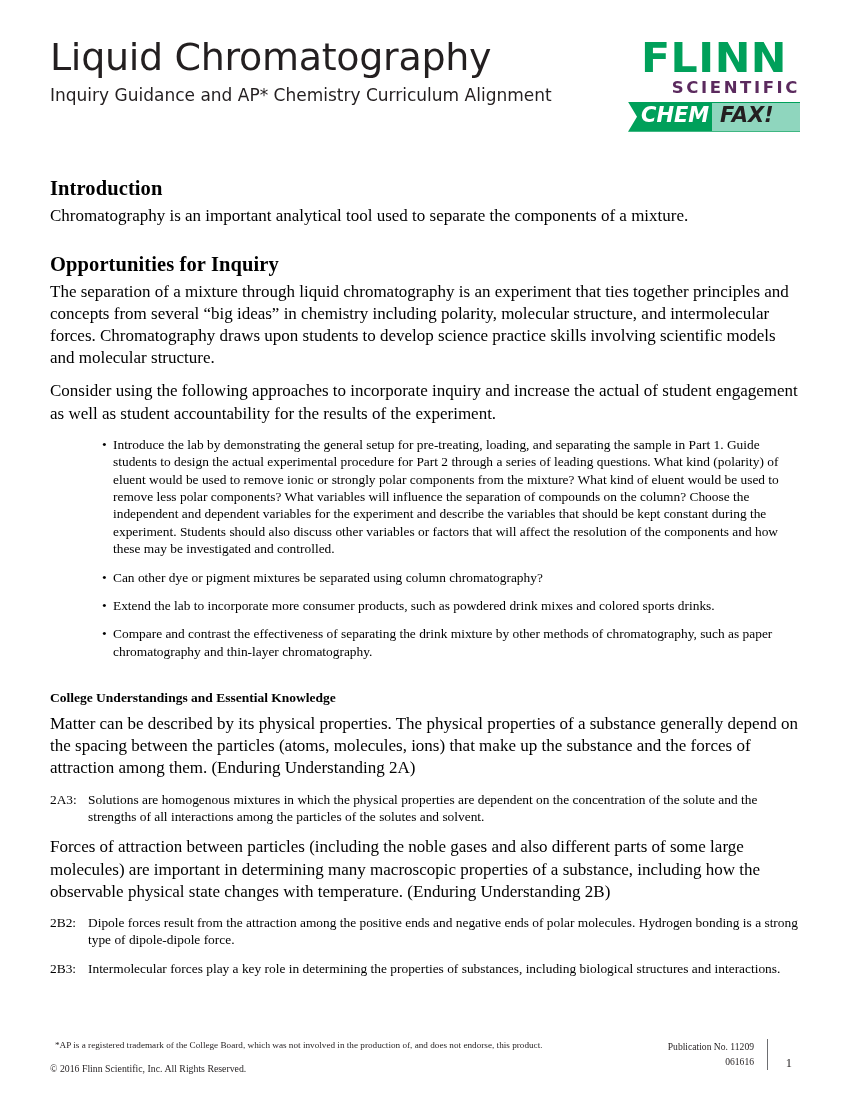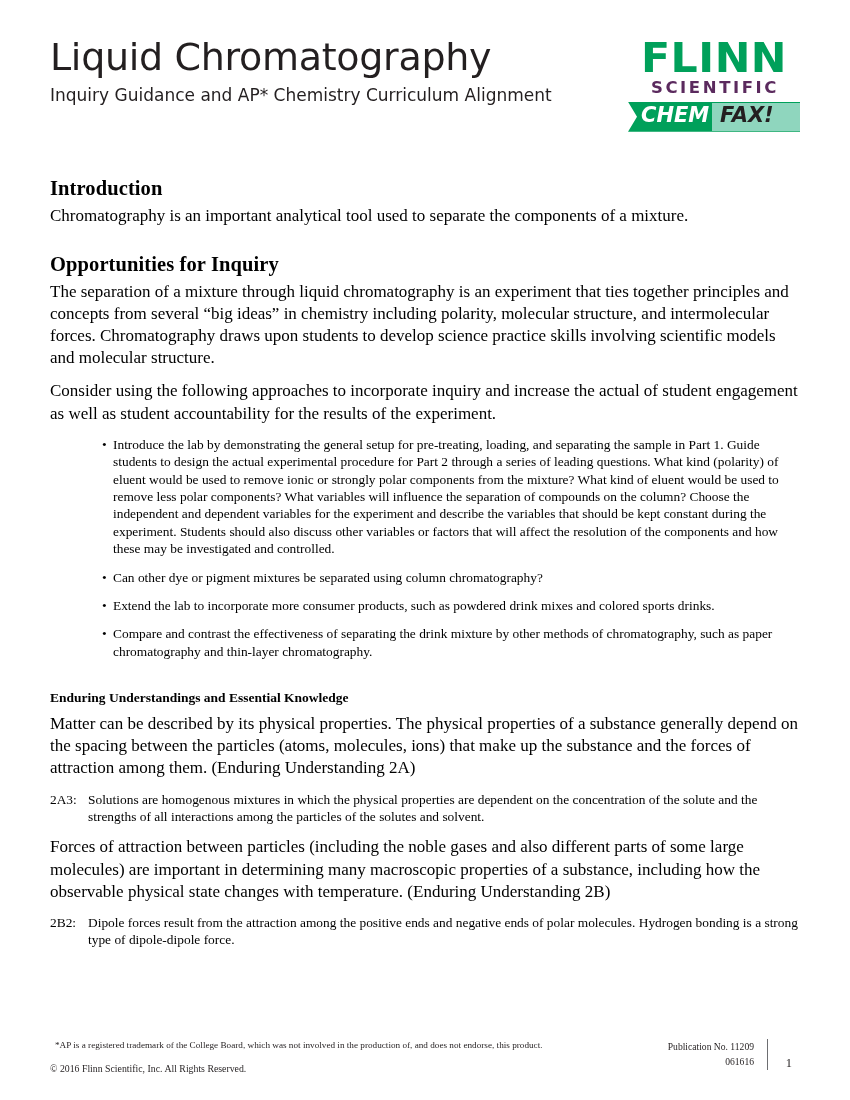--- a/index.html
+++ b/index.html
@@ -72,21 +72,21 @@
     line-height: 0.98;
     text-align: center;
     transform: scaleX(1.04);
   }
   .logo-scientific {
     font-family: "DejaVu Sans", sans-serif;
     font-size: 16.5px;
     font-weight: bold;
     letter-spacing: 2.6px;
     color: #5B2A5E;
-    text-align: center;
+    text-align: right;
     line-height: 1;
     margin-top: 2px;
     padding-left: 2px;
   }
   .logo-chemfax {
     position: relative;
     margin-top: 5px;
     height: 30px;
     width: 172px;
   }
@@ -306,36 +306,40 @@
         <span class="dot">•</span>
         <span class="txt">Extend the lab to incorporate more consumer products, such as powdered drink mixes and colored sports drinks.</span>
       </li>
       <li>
         <span class="dot">•</span>
         <span class="txt">Compare and contrast the effectiveness of separating the drink mixture by other methods of chromatography, such as paper chromatography and thin-layer chromatography.</span>
       </li>
     </ul>
 
     <div class="spacer-align"></div>
-    <h3 class="sub-h">Enduring Understandings and Essential Knowledge</h3>
+    <h3 class="sub-h">College Understandings and Essential Knowledge</h3>
 
     <p class="body">Matter can be described by its physical properties. The physical properties of a substance generally depend on the spacing between the particles (atoms, molecules, ions) that make up the substance and the forces of attraction among them. (Enduring Understanding 2A)</p>
 
     <div class="labeled">
       <span class="lab">2A3:</span>
       <span>Solutions are homogenous mixtures in which the physical properties are dependent on the concentration of the solute and the strengths of all interactions among the particles of the solutes and solvent.</span>
     </div>
 
     <p class="body">Forces of attraction between particles (including the noble gases and also different parts of some large molecules) are important in determining many macroscopic properties of a substance, including how the observable physical state changes with temperature. (Enduring Understanding 2B)</p>
 
     <div class="labeled">
       <span class="lab">2B2:</span>
       <span>Dipole forces result from the attraction among the positive ends and negative ends of polar molecules. Hydrogen bonding is a strong type of dipole-dipole force.</span>
     </div>
 
+    <div class="labeled">
+      <span class="lab">2B3:</span>
+      <span>Intermolecular forces play a key role in determining the properties of substances, including biological structures and interactions.</span>
+    </div>
 
   </div>
 
   <div class="footer">
     <div class="footer-rule"></div>
     <div class="footnote">*AP is a registered trademark of the College Board, which was not involved in the production of, and does not endorse, this product.</div>
     <div class="copyright">© 2016 Flinn Scientific, Inc. All Rights Reserved.</div>
     <div class="pub-block">
       <div>Publication No. 11209</div>
       <div>061616</div>

